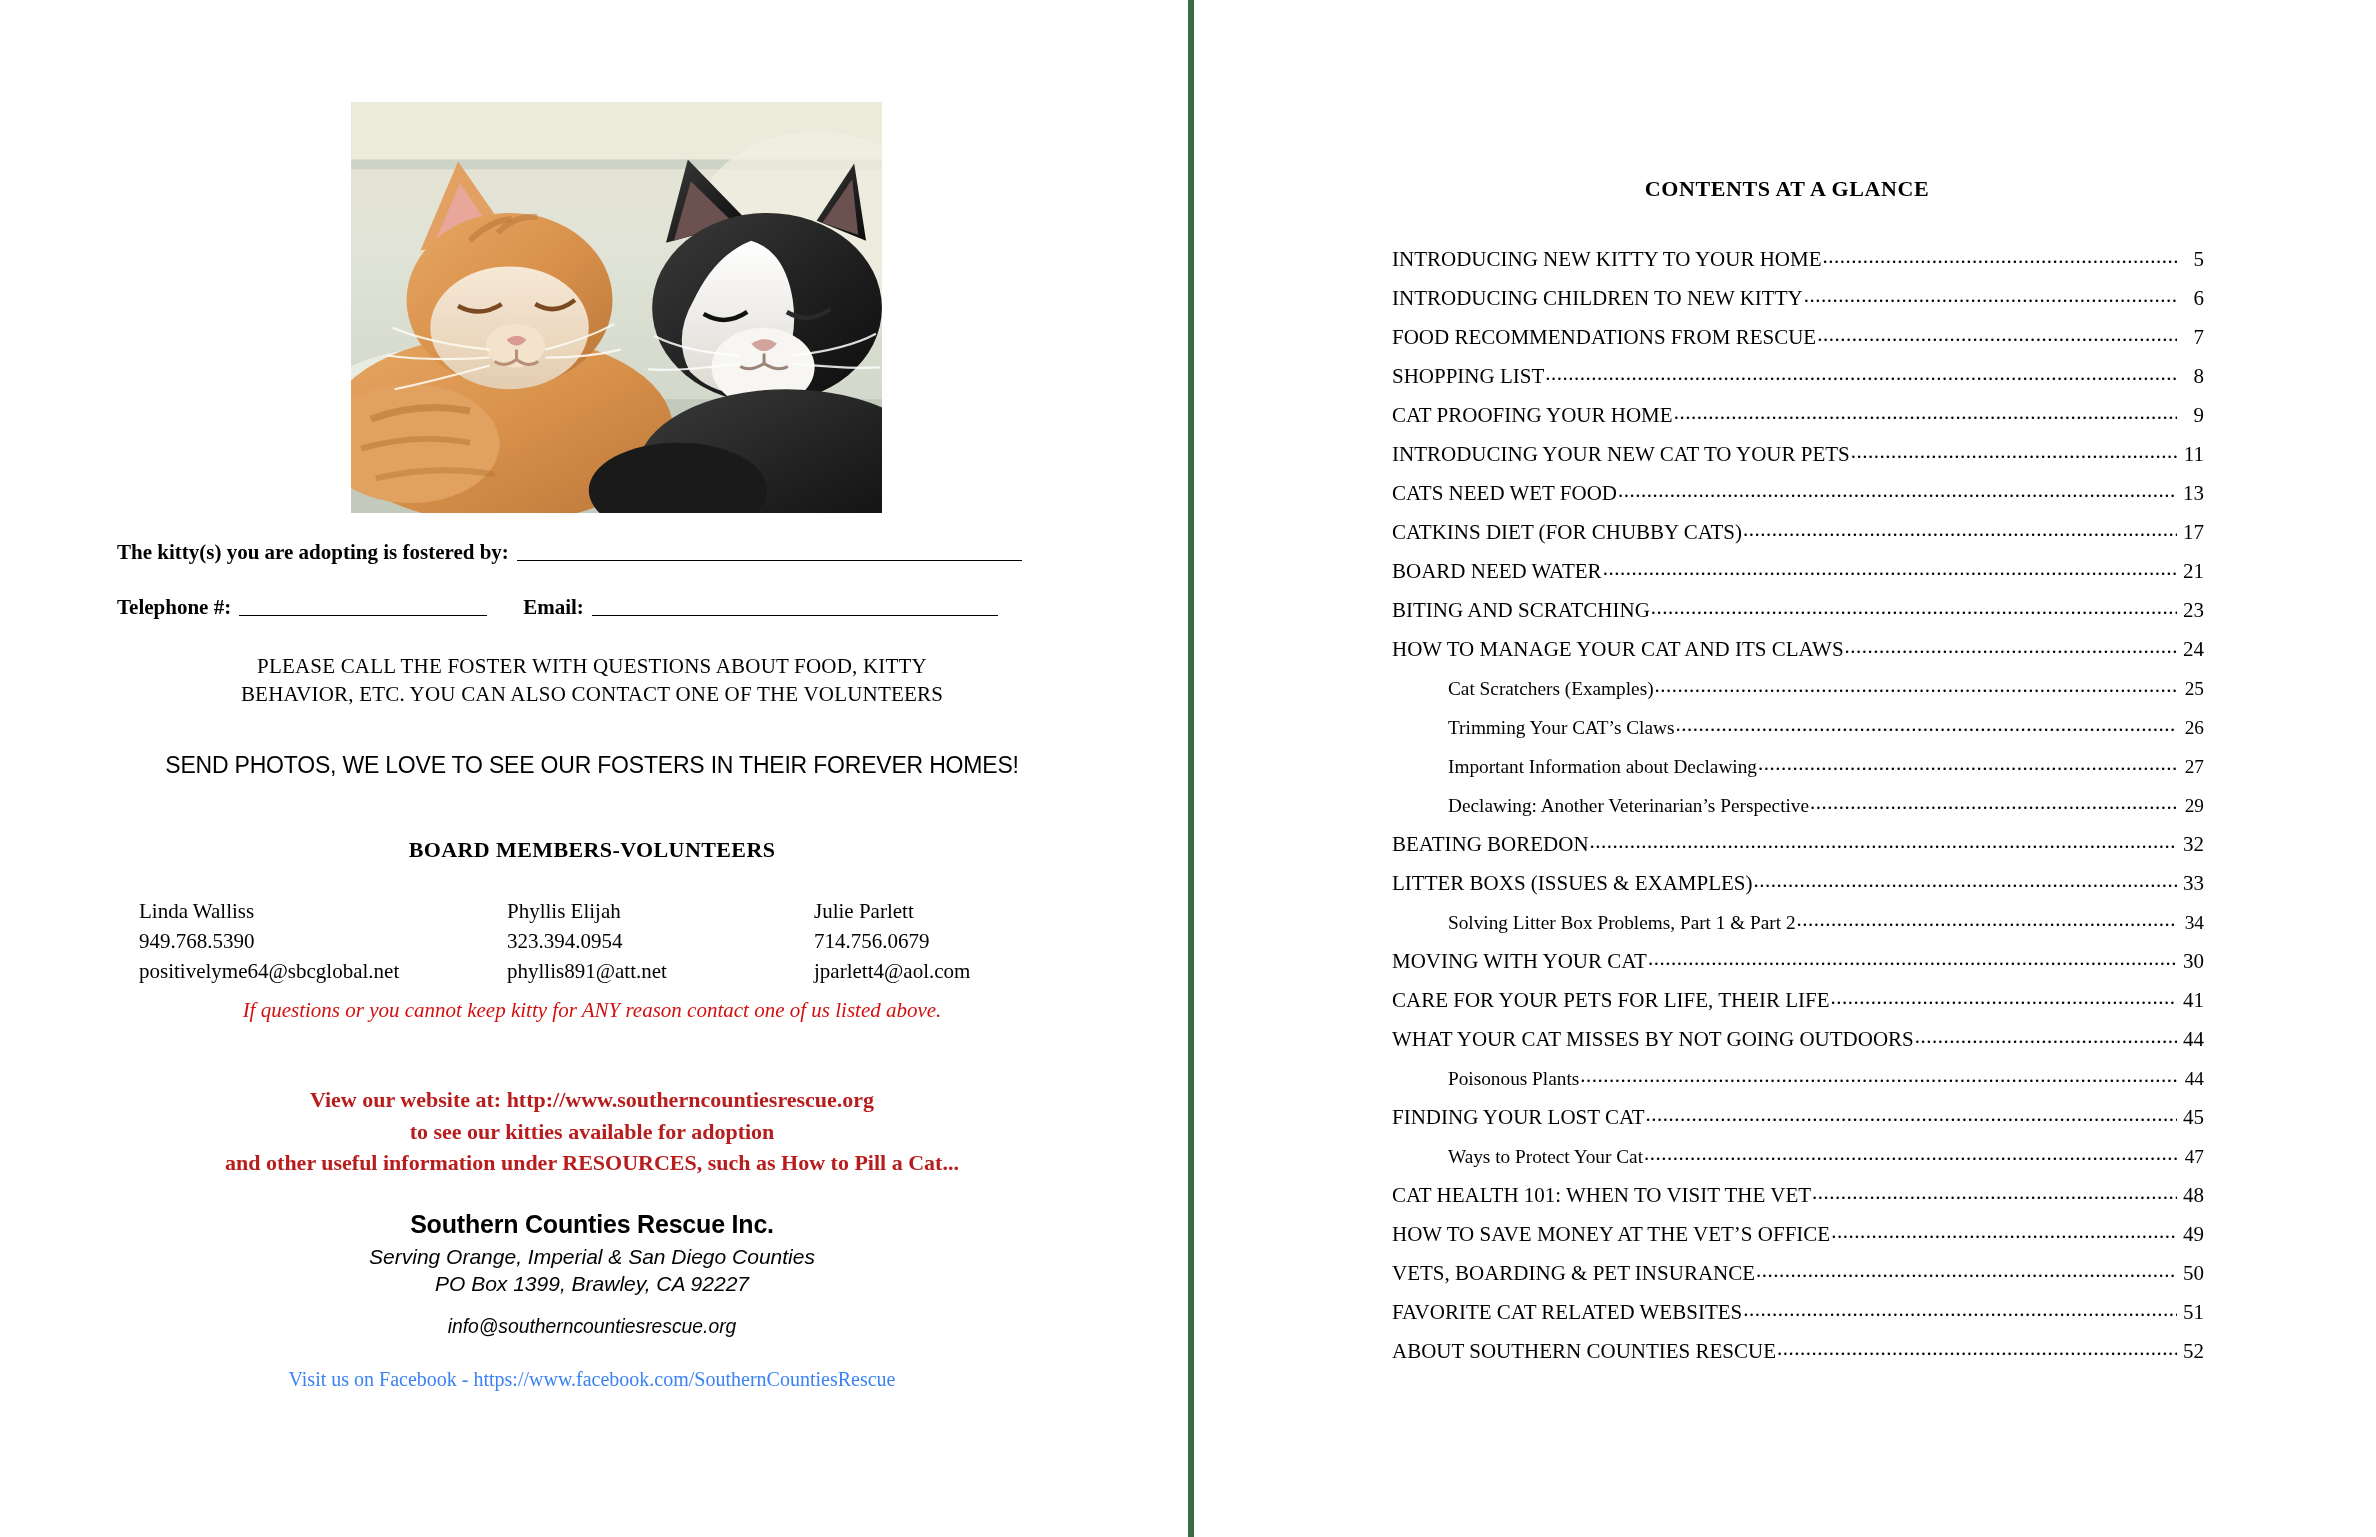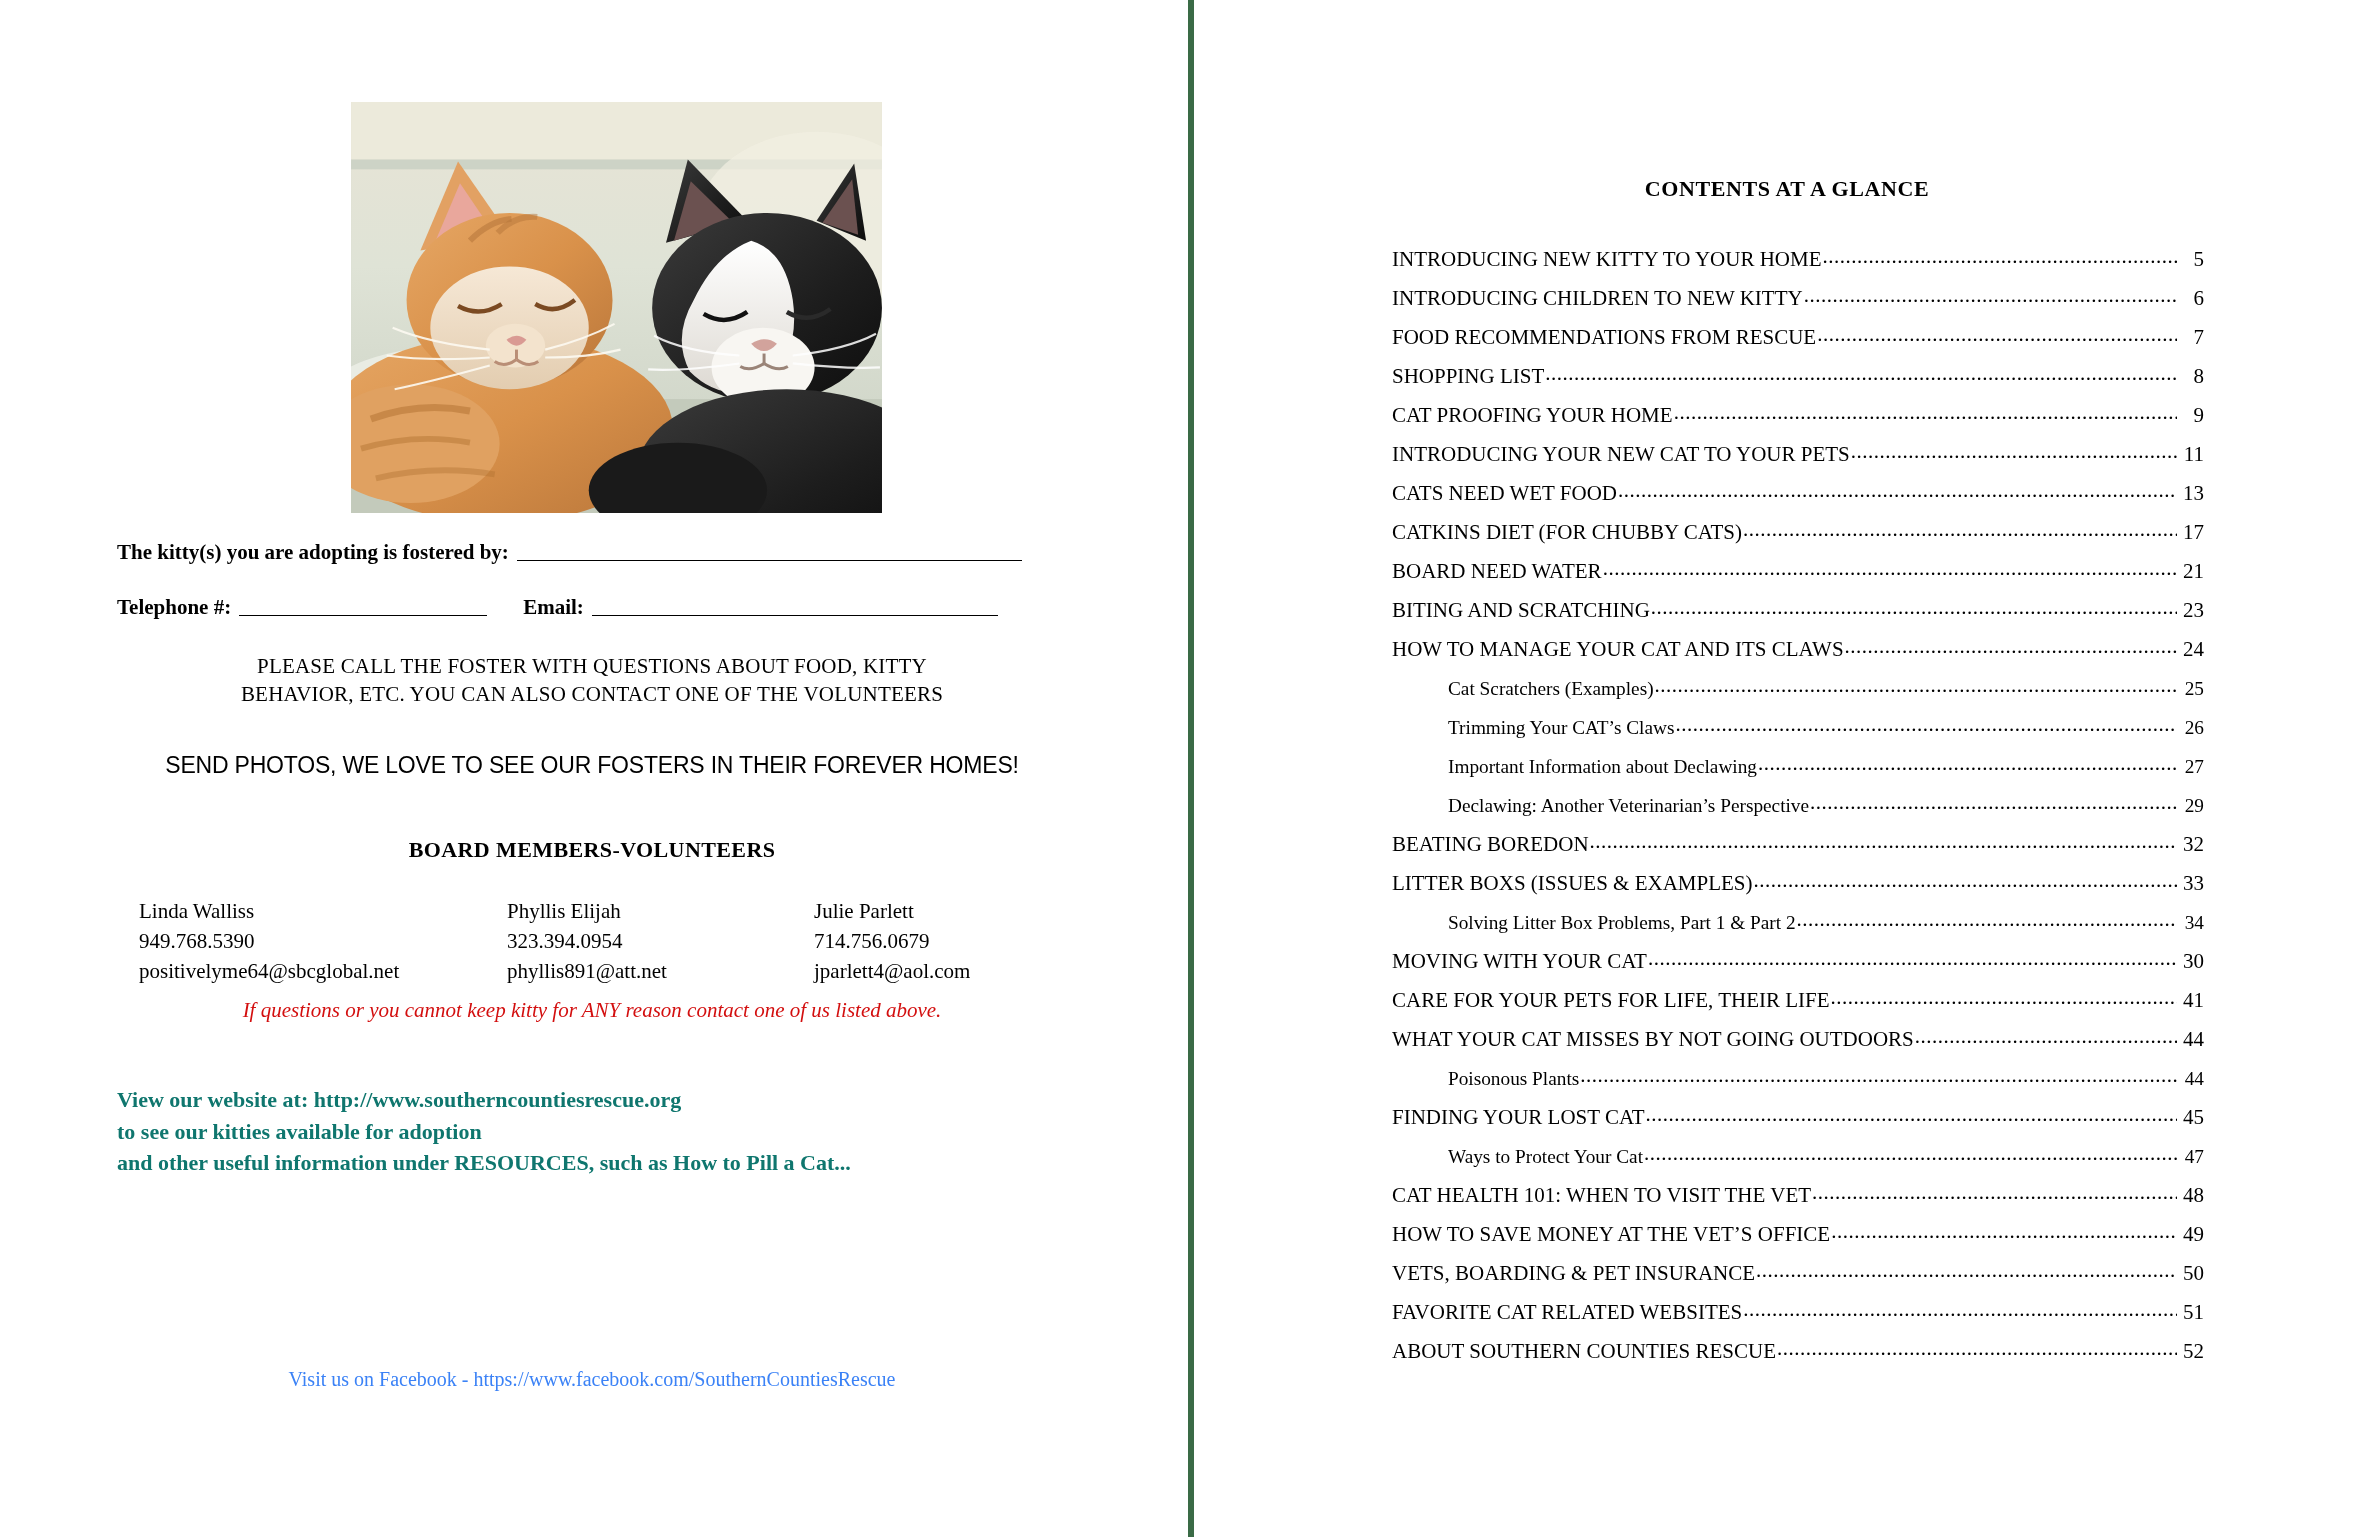--- a/index.html
+++ b/index.html
@@ -131,22 +131,22 @@
     color: #d30f0f;
     font-weight: normal;
     font-style: italic;
     font-size: 21px;
   }
   .website-block {
     position: absolute;
     left: 117px;
     top: 1084px;
     width: 950px;
-    text-align: left;
-    color: #0f766e;
+    text-align: center;
+    color: #b91c1c;
     font-weight: bold;
     font-size: 22px;
     line-height: 1.44;
   }
   .org-block {
     position: absolute;
     left: 117px;
     top: 1210px;
     width: 950px;
     text-align: center;
@@ -371,20 +371,26 @@
     </div>
 
     <div class="red-note">If questions or you cannot keep kitty for ANY reason contact one of us listed above.</div>
 
     <div class="website-block">
       <div>View our website at: http://www.southerncountiesrescue.org</div>
       <div>to see our kitties available for adoption</div>
       <div>and other useful information under RESOURCES, such as How to Pill a Cat...</div>
     </div>
 
+    <div class="org-block">
+      <div class="org-name">Southern Counties Rescue Inc.</div>
+      <div class="org-sub">Serving Orange, Imperial &amp; San Diego Counties</div>
+      <div class="org-sub2">PO Box 1399, Brawley, CA 92227</div>
+      <div class="org-email">info@southerncountiesrescue.org</div>
+    </div>
 
     <div class="fb-line">Visit us on Facebook - https://www.facebook.com/SouthernCountiesRescue</div>
   </div>
 
   <div class="gutter"></div>
 
   <div class="page-right">
     <div class="toc-title">CONTENTS AT A GLANCE</div>
     <div class="toc-list" id="toc-list">
         <div class="toc-row">

